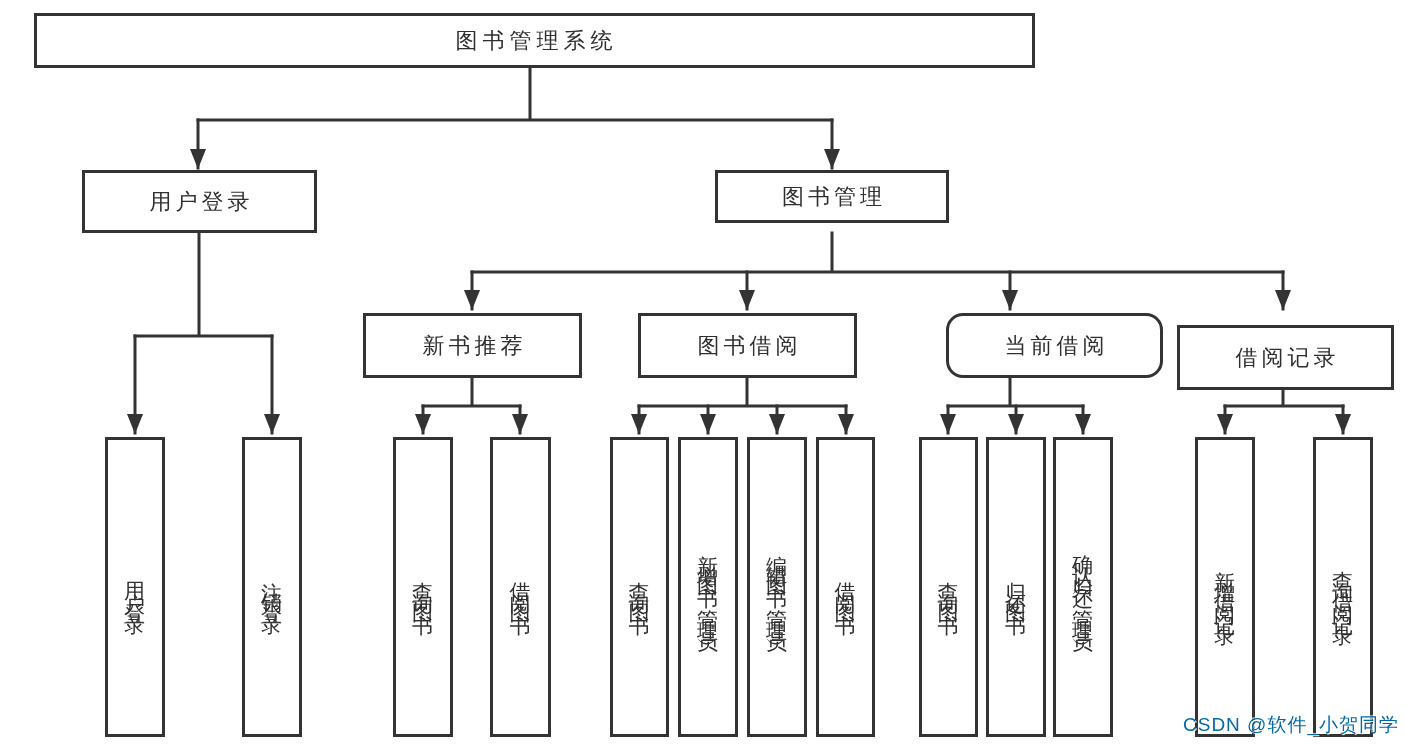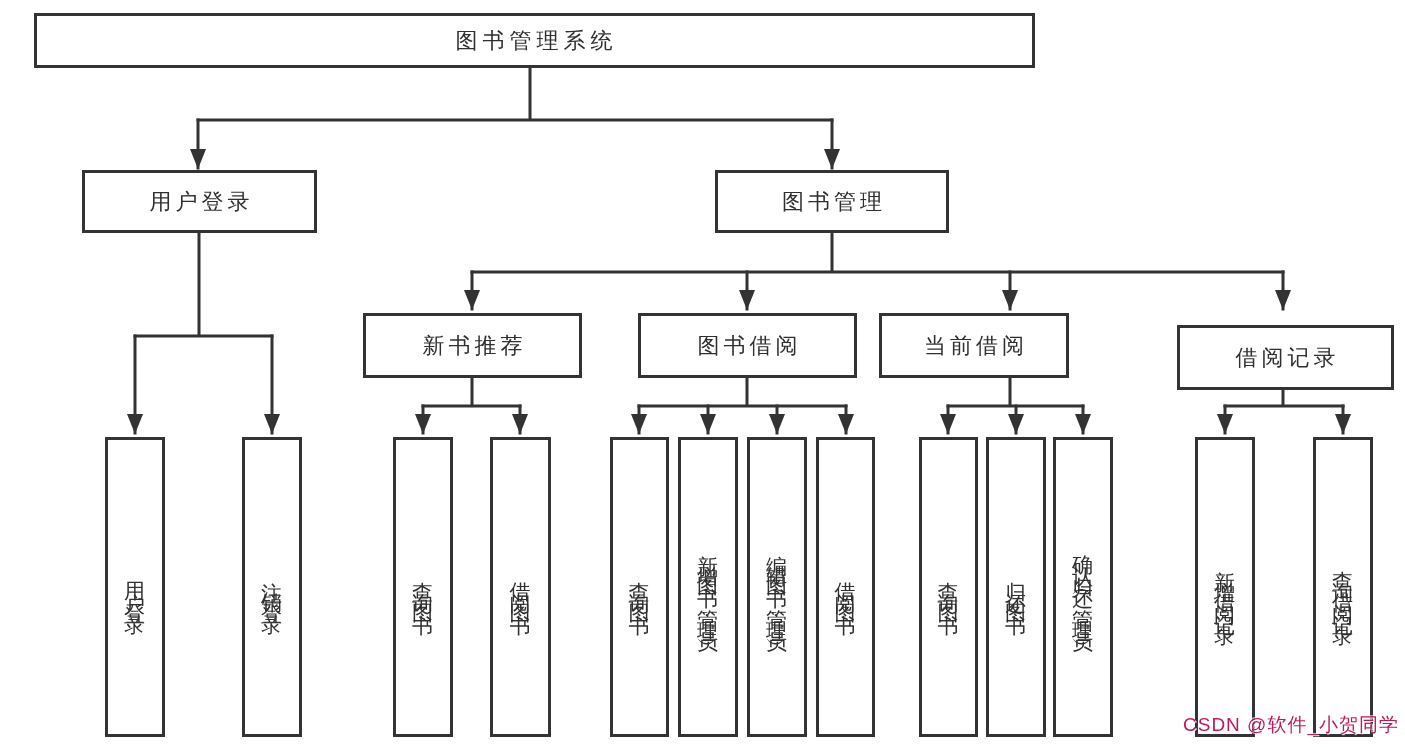--- a/index.html
+++ b/index.html
@@ -49,21 +49,21 @@
     color: #2f2f2f;
     z-index: 1;
     line-height: 1;
   }
   .watermark {
     position: absolute;
     left: 1183px;
     top: 712px;
     font-size: 19px;
     letter-spacing: 1px;
-    color: #be185d;
+    color: #0369a1;
     text-shadow: 1px 1px 0 rgba(255,255,255,0.9), -1px -1px 0 rgba(255,255,255,0.7);
     z-index: 2;
     white-space: nowrap;
   }
 </style>
 </head>
 <body>
 
 <div class="canvas">
 
@@ -106,25 +106,25 @@
 
       <path d="M1283,378 V406 M1225,406 H1343"></path>
       <line x1="1225" y1="406" x2="1225" y2="433" marker-end="url(#ah)"></line>
       <line x1="1343" y1="406" x2="1343" y2="433" marker-end="url(#ah)"></line>
     </g>
   </svg>
 
   <div class="node root" style="left:22px; top:13px; width:1001px; height:55px;margin-left:12px;">图书管理系统</div>
 
   <div class="node" style="left:82px; top:170px; width:235px; height:63px;">用户登录</div>
-  <div class="node" style="left:715px; top:170px; width:234px; height:63px;">图书管理</div>
+  <div class="node" style="left:715px; top:170px; width:234px; height:53px;">图书管理</div>
 
   <div class="node" style="left:638px; top:313px; width:219px; height:65px;">图书借阅</div>
   <div class="node" style="left:363px; top:313px; width:219px; height:65px;">新书推荐</div>
-  <div class="node" style="left:879px; top:313px; width:190px; height:65px;">当前借阅</div>
+  <div class="node" style="left:946px; top:313px; width:217px; height:65px;border-radius:17px;">当前借阅</div>
   <div class="node" style="left:1177px; top:313px; width:217px; height:65px;margin-top:12px;">借阅记录</div>
 
   <div class="leaf" style="left:105px; width:60px;">用户登录</div>
   <div class="leaf" style="left:242px; width:60px;">注销登录</div>
 
   <div class="leaf" style="left:393px; width:60px;">查询图书</div>
   <div class="leaf" style="left:490px; width:61px;">借阅图书</div>
 
   <div class="leaf" style="left:610px; width:59px;">查询图书</div>
   <div class="leaf" style="left:678px; width:60px;">新增图书（管理员）</div>

